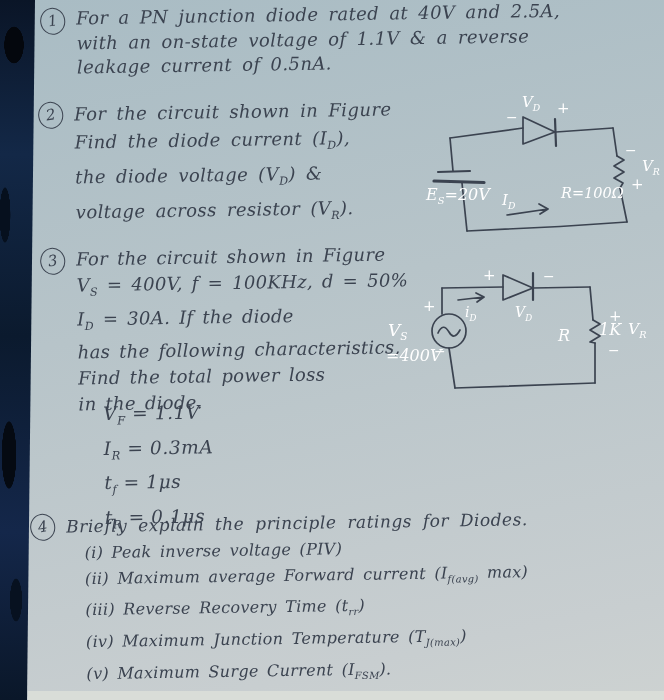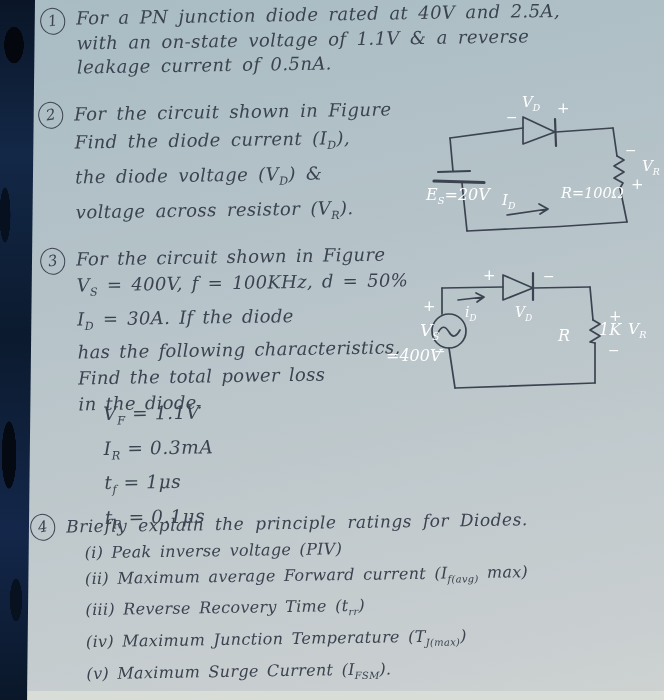--- a/index.html
+++ b/index.html
@@ -149,21 +149,21 @@
           <path d="M153,11 L153,38" stroke-width="2.2"></path>
           <path d="M153,26 L210,25"></path>
           <path d="M210,25 L213,58"></path>
           <path d="M213,58 L220,62 L210,68 L220,74 L210,80 L215,81"></path>
           <path d="M215,81 L215,121"></path>
           <path d="M215,121 L75,126"></path>
           <path d="M75,126 L69,86"></path>
           <path d="M78,38 L104,35 M104,35 L96,31 M104,35 L97,40"></path>
         </g>
       </svg>
-      <span class="lbl" style="left:8px; top:58px; font-size:17px;margin-left:32px;">V<sub>S</sub></span>
+      <span class="lbl" style="left:8px; top:58px; font-size:17px;">V<sub>S</sub></span>
       <span class="lbl" style="left:6px; top:84px; font-size:16px;">=400V</span>
       <span class="lbl" style="left:43px; top:35px; font-size:15px;">+</span>
       <span class="lbl" style="left:54px; top:81px; font-size:14px;">−</span>
       <span class="lbl" style="left:85px; top:42px; font-size:14px;">i<sub>D</sub></span>
       <span class="lbl" style="left:103px; top:4px; font-size:15px;">+</span>
       <span class="lbl" style="left:163px; top:6px; font-size:14px;">−</span>
       <span class="lbl" style="left:135px; top:42px; font-size:14px;">V<sub>D</sub></span>
       <span class="lbl" style="left:178px; top:64px; font-size:16px;">R</span>
       <span class="lbl" style="left:219px; top:58px; font-size:16px;">1K</span>
       <span class="lbl" style="left:229px; top:45px; font-size:15px;">+</span>

